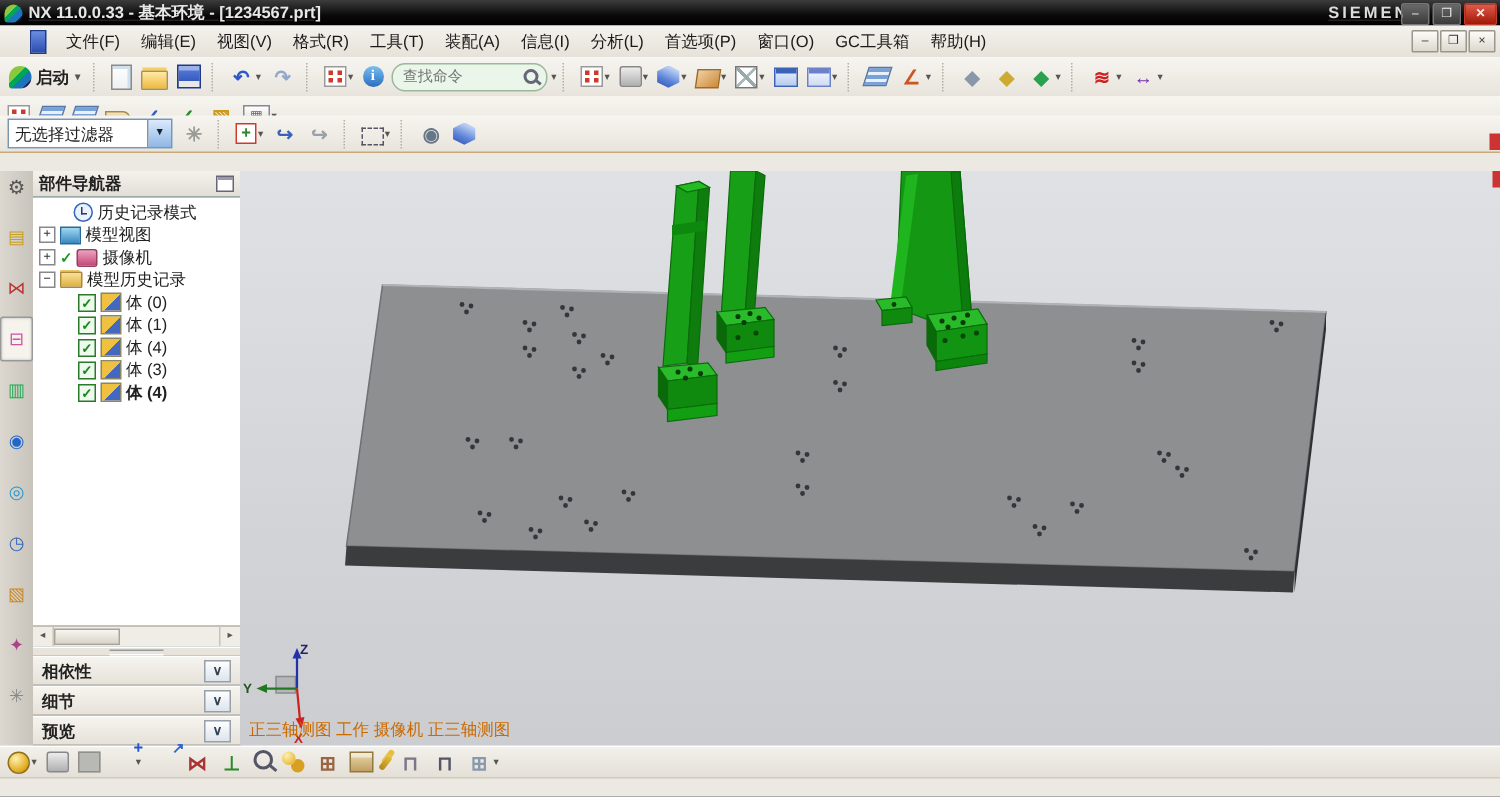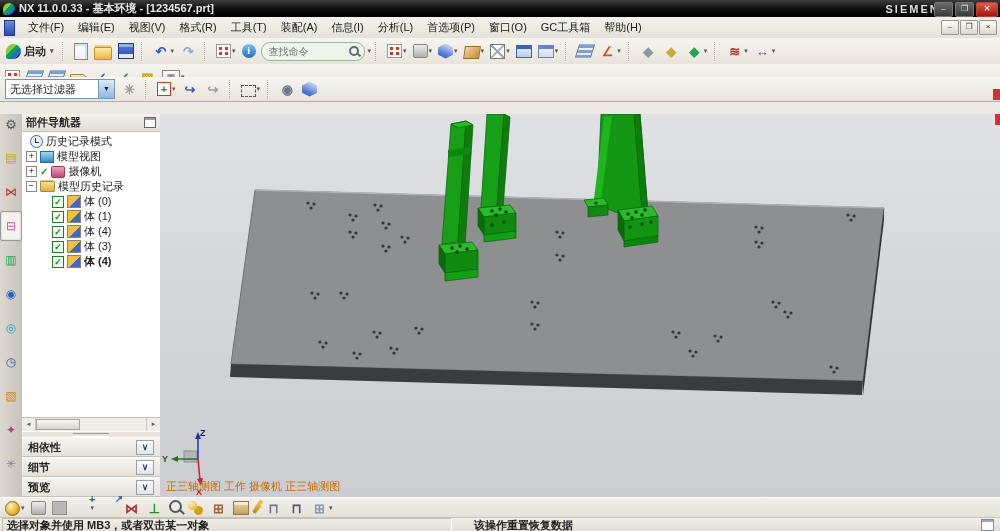--- a/index.html
+++ b/index.html
@@ -1,32 +1,32 @@
 <!DOCTYPE html>
 <html><head>
 <meta charset="utf-8">
 <style>
   html,body{margin:0;padding:0;background:#888;}
   #app{position:relative;width:1000px;height:531px;background:#ece9e2;overflow:hidden;
        font-family:"Liberation Sans",sans-serif;font-size:11px;color:#222;
        -webkit-user-select:none;user-select:none;}
   
   .titlebar{position:absolute;left:0;top:0;right:0;height:17px;
-    background:linear-gradient(#3c3c3c,#0a0a0a 60%,#000);display:flex;align-items:center;padding:0 3px;}
+    background:linear-gradient(#3c3c3c,#0a0a0a 60%,#000);display:flex;align-items:center;padding:0 3px;text-decoration:underline;}
   .titlebar .appicon{width:12px;height:12px;border-radius:50% 50% 50% 2px;margin-right:4px;flex:none;
     background:linear-gradient(135deg,#8dc63f 0 38%,#00a651 38% 55%,#1b75bb 55% 78%,#262262 78%);}
   .titlebar .ttext{color:#e8e8e8;font-size:11px;font-weight:bold;white-space:nowrap;}
   .titlebar .brand{margin-left:auto;margin-right:48px;color:#dcdcdc;font-weight:bold;letter-spacing:2px;font-size:11px;}
   .winbtns{position:absolute;right:2px;top:2px;display:flex;gap:2px;}
   .winbtn{width:17px;height:13px;border:1px solid #777;background:linear-gradient(#6a6a6a,#3a3a3a);
     color:#eee;font-size:8px;line-height:11px;text-align:center;border-radius:2px;}
   .winbtn.close{background:linear-gradient(#e25b4a,#a01808);border-color:#c04030;width:20px;font-weight:bold;}
   
   .menubar{position:absolute;left:0;top:17px;right:0;height:21px;background:linear-gradient(#f4f2ec,#e6e2da);
-    border-bottom:1px solid #c8c4ba;display:flex;align-items:center;padding-left:2px;}
+    border-bottom:1px solid #c8c4ba;display:flex;align-items:center;padding-left:18px;}
   .childicon{width:9px;height:14px;background:linear-gradient(#6a8ce0,#2a4cb0);border:1px solid #203a88;margin:0 6px 0 2px;flex:none;}
   .menu-item{padding:2px 7px;white-space:nowrap;color:#1a1a1a;}
   .childbtns{position:absolute;right:3px;top:3px;display:flex;gap:1px;}
   .childbtn{width:16px;height:13px;border:1px solid #9a968c;background:linear-gradient(#fdfcf8,#dcd8ce);
     font-size:8px;line-height:12px;text-align:center;color:#333;border-radius:1px;}
   
   .tbar{position:absolute;left:0;right:0;display:flex;align-items:center;padding:0 2px;
     background:linear-gradient(#f7f5f0,#e8e4dc);border-bottom:1px solid #cfcbc1;}
   .tb1{top:38px;height:26px;}
   .tb2{top:64px;height:26px;}
@@ -364,21 +364,21 @@
         <span class="res-tab" style="color: rgb(170, 68, 136);">✦</span>
         <span class="res-tab" style="color: rgb(136, 136, 136);">✳</span>
       </div>
 
     <div class="panel">
       <div class="p-header">
         <span>部件导航器</span>
         <span class="p-pin"></span>
       </div>
       <div class="p-tree" id="pn-tree">
-          <div class="trow" style="padding-left: 8px;">
+          <div class="trow" style="padding-left: 27px;">
             <span class="clockic"></span>
             <span class="lbl">历史记录模式</span>
           </div>
           <div class="trow" style="padding-left: 4px;">
             <span class="exp">+</span>
             <span class="viewsic"></span>
             <span class="lbl">模型视图</span>
           </div>
           <div class="trow" style="padding-left: 4px;">
             <span class="exp">+</span>
@@ -701,19 +701,14 @@
       </span>
       <span class="tbbtn">
         <span class="ic" style="color: rgb(85, 85, 102);">⊓</span>
       </span>
       <span class="tbbtn">
         <span class="ic" style="color: rgb(136, 153, 170);">⊞</span>
         <span class="dd">▾</span>
       </span>
     </div>
 
-  <div class="statusbar">
-    <span class="status-left">选择对象并使用 MB3，或者双击某一对象</span>
-    <span class="status-msg">该操作重置恢复数据</span>
-    <span class="status-ric"></span>
-  </div>
 
 </div>
 
 </body></html>

